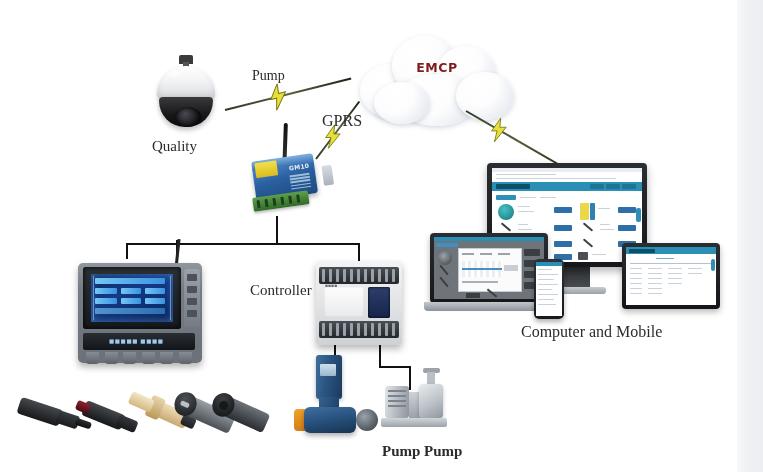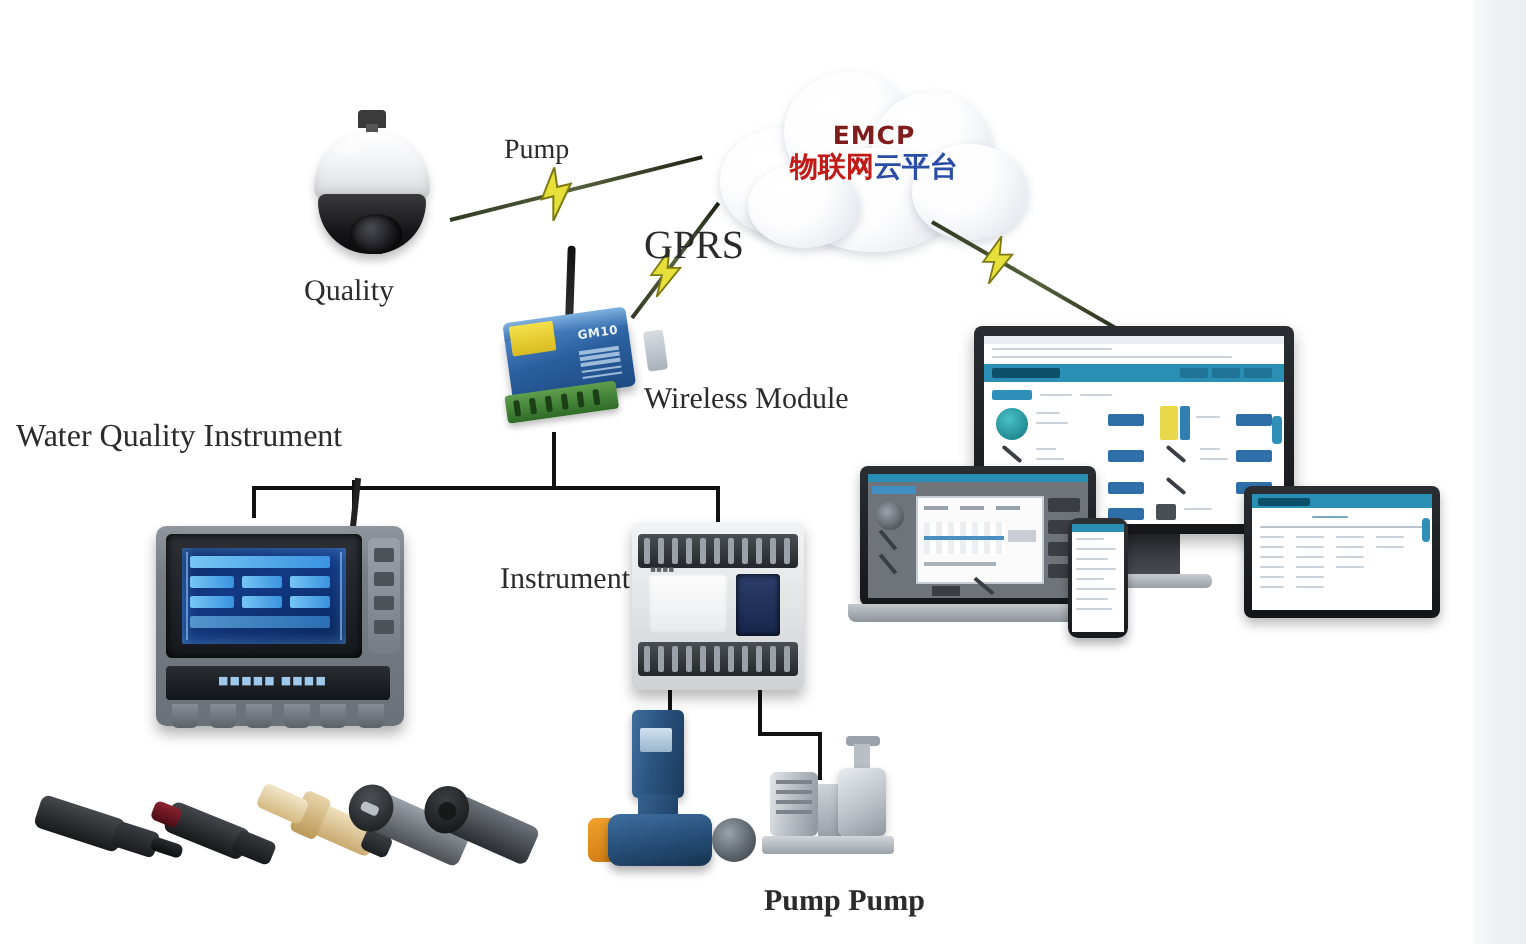--- a/index.html
+++ b/index.html
@@ -185,23 +185,20 @@
 
   <div id="cloud">
     <div class="puff" style="left:8px;top:34px;width:62px;height:54px;"></div>
     <div class="puff" style="left:40px;top:6px;width:66px;height:60px;"></div>
     <div class="puff" style="left:84px;top:16px;width:60px;height:56px;"></div>
     <div class="puff" style="left:44px;top:44px;width:82px;height:52px;"></div>
     <div class="puff" style="left:104px;top:42px;width:58px;height:48px;"></div>
     <div class="puff" style="left:22px;top:52px;width:56px;height:42px;"></div>
     <div id="cloudtext">
       <div class="t1">EMCP</div>
-      <div class="t2">
-        <span class="r">物联网</span><span class="b">云平台</span>
-      </div>
     </div>
   </div>
 
   <div id="camera">
     <div class="cam-mount"></div>
     <div class="cam-stem"></div>
     <div class="cam-dome">
       <div class="cam-glint"></div>
     </div>
     <div class="cam-body">
@@ -221,21 +218,21 @@
   <div class="lbl" style="left:252px;top:68px;font-size:14px;">Pump</div>
 
   <div class="beam" style="left:316px;top:152px;width:72px;height:14px;transform:rotate(-53deg);">
     <div class="ln"></div>
     <div class="bolt" style="left:18px;margin-top:-12px;transform:rotate(53deg);">
       <svg width="20" height="24" viewBox="0 0 22 26">
           <polygon points="13,0 3,14 9,14 6,26 19,10 12,10" fill="#e8e03a" stroke="#7d7a12" stroke-width="1"></polygon>
         </svg>
     </div>
   </div>
-  <div class="lbl" style="left:322px;top:112px;font-size:20px;">GPRS</div>
+  <div class="lbl" style="left:322px;top:112px;font-size:16px;">GPRS</div>
 
   <div class="beam" style="left:466px;top:104px;width:122px;height:14px;transform:rotate(30deg);">
     <div class="ln"></div>
     <div class="bolt" style="left:28px;margin-top:-12px;transform:rotate(-30deg);">
       <svg width="20" height="24" viewBox="0 0 22 26">
           <polygon points="13,0 3,14 9,14 6,26 19,10 12,10" fill="#e8e03a" stroke="#7d7a12" stroke-width="1"></polygon>
         </svg>
     </div>
   </div>
 
@@ -256,34 +253,32 @@
     <div class="wm-grn">
       <i style="left:4px"></i>
         <i style="left:12px"></i>
         <i style="left:20px"></i>
         <i style="left:28px"></i>
         <i style="left:36px"></i>
         <i style="left:44px"></i>
     </div>
     <div class="wm-tab"></div>
   </div>
-  <div class="lbl" style="left:322px;top:192px;font-size:15px;">Wireless Module</div>
 
   <div class="wire wv" style="left:276px;top:216px;height:28px;"></div>
   <div class="wire wh" style="left:126px;top:243px;width:234px;"></div>
   <div class="wire wv" style="left:126px;top:243px;height:16px;"></div>
   <div class="wire wv" style="left:358px;top:243px;height:20px;"></div>
   <div class="wire wv" style="left:176px;top:240px;height:14px;"></div>
 
   <div class="wire wv" style="left:334px;top:345px;height:62px;"></div>
   <div class="wire wv" style="left:379px;top:345px;height:22px;"></div>
   <div class="wire wh" style="left:379px;top:366px;width:32px;"></div>
   <div class="wire wv" style="left:409px;top:366px;height:24px;"></div>
 
-  <div class="lbl" style="left:8px;top:210px;font-size:16px;">Water Quality Instrument</div>
   <div id="wqi">
     <div class="wqi-ant"></div>
     <div class="wqi-case">
       <div class="wqi-bez">
         <div class="wqi-scr">
           <div class="row" style="top:4px;width:70px;"></div>
           <div class="row" style="top:14px;width:22px;"></div>
           <div class="row" style="top:14px;left:30px;width:20px;"></div>
           <div class="row" style="top:14px;left:54px;width:20px;"></div>
           <div class="row" style="top:24px;width:22px;"></div>
@@ -336,21 +331,21 @@
       <div class="pb" style="left:2px;top:8px;width:22px;height:24px;background:radial-gradient(circle at 38% 32%,#4c5055,#141618);border-radius:50%;"></div>
       <div class="pb" style="left:8px;top:18px;width:9px;height:5px;background:#b9c0c6;border-radius:2px;"></div>
     </div>
     <div class="probe" style="left:192px;top:12px;width:58px;height:44px;transform:rotate(24deg);">
       <div class="pb" style="left:14px;top:10px;width:44px;height:20px;background:linear-gradient(180deg,#6d737a,#2a2d31);border-radius:4px;"></div>
       <div class="pb" style="left:0;top:8px;width:22px;height:24px;background:radial-gradient(circle at 38% 32%,#3b3f43,#0d0e10);border-radius:50%;"></div>
       <div class="pb" style="left:7px;top:16px;width:9px;height:9px;background:#16181a;border-radius:50%;"></div>
     </div>
   </div>
 
-  <div class="lbl" style="left:250px;top:282px;font-size:15px;">Instrument</div>
+  <div class="lbl" style="left:250px;top:282px;font-size:15px;">Controller</div>
   <div id="plc">
     <div class="plc-body">
       <div class="plc-term" style="top:6px;">
         <i style="left:3px"></i>
           <i style="left:10px"></i>
           <i style="left:17px"></i>
           <i style="left:24px"></i>
           <i style="left:31px"></i>
           <i style="left:38px"></i>
           <i style="left:45px"></i>
@@ -509,14 +504,15 @@
         <div class="ln" style="left:2px;top:17px;width:16px;"></div>
         <div class="ln" style="left:2px;top:22px;width:20px;"></div>
         <div class="ln" style="left:2px;top:27px;width:14px;"></div>
         <div class="ln" style="left:2px;top:32px;width:20px;"></div>
         <div class="ln" style="left:2px;top:37px;width:16px;"></div>
         <div class="ln" style="left:2px;top:42px;width:18px;"></div>
       </div>
     </div>
 
   </div>
+  <div class="lbl" style="left:521px;top:323px;font-size:16px;">Computer and Mobile</div>
 
 </div>
 
 </body></html>

